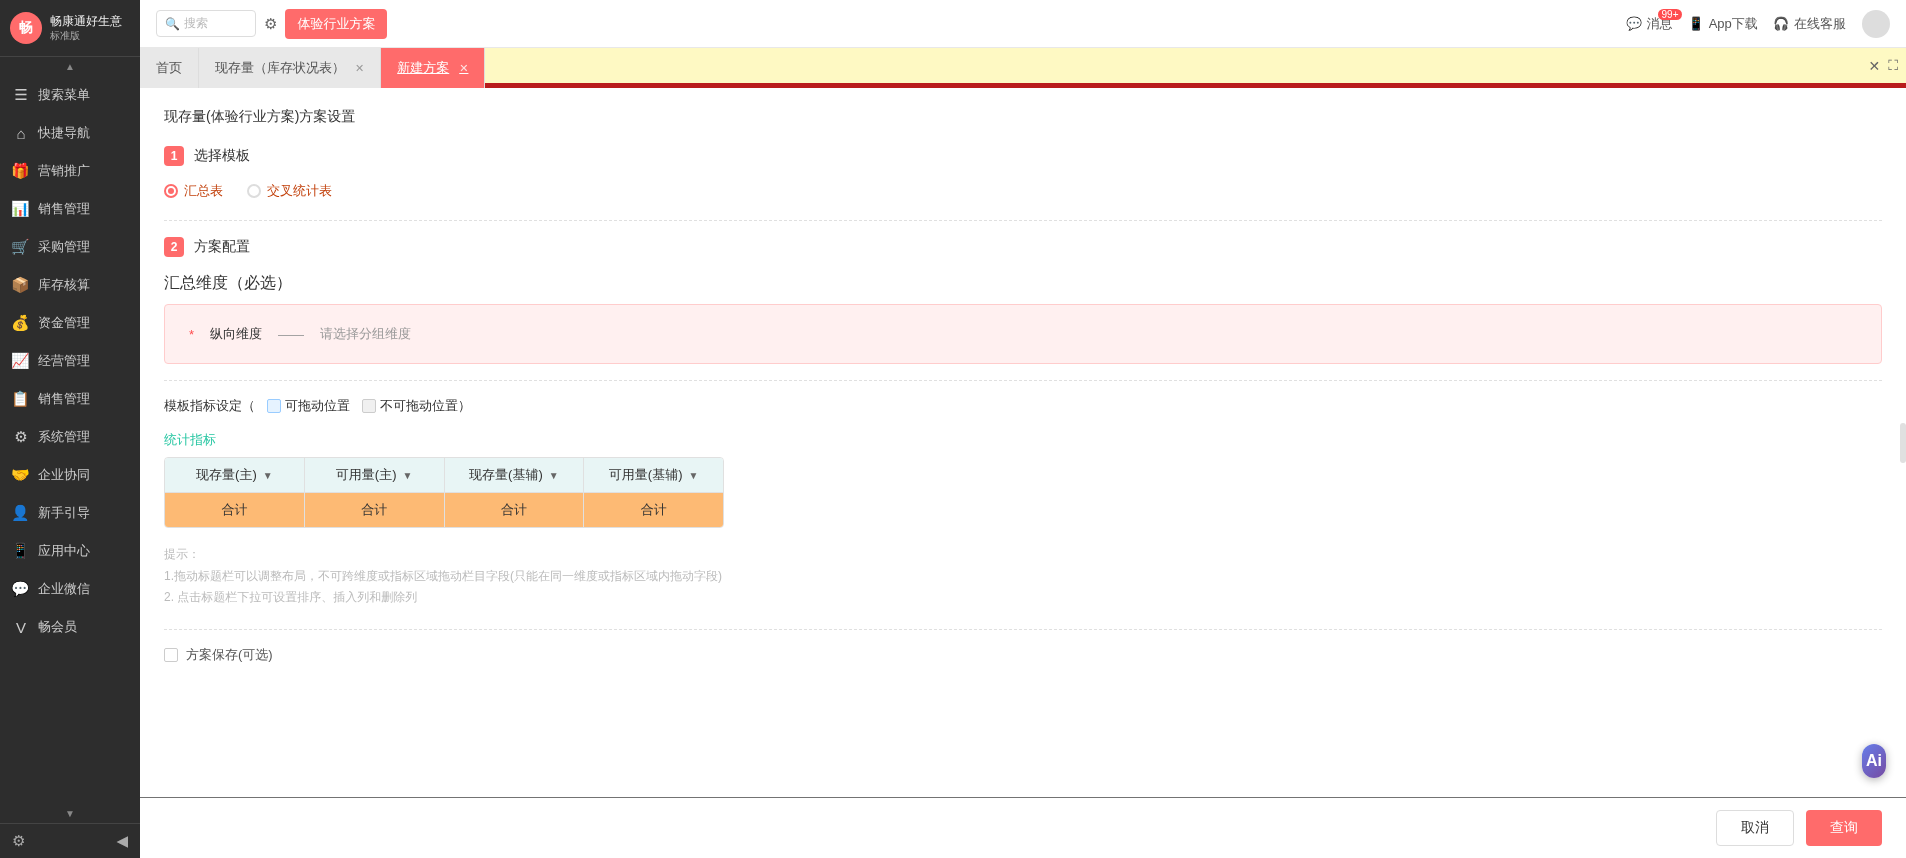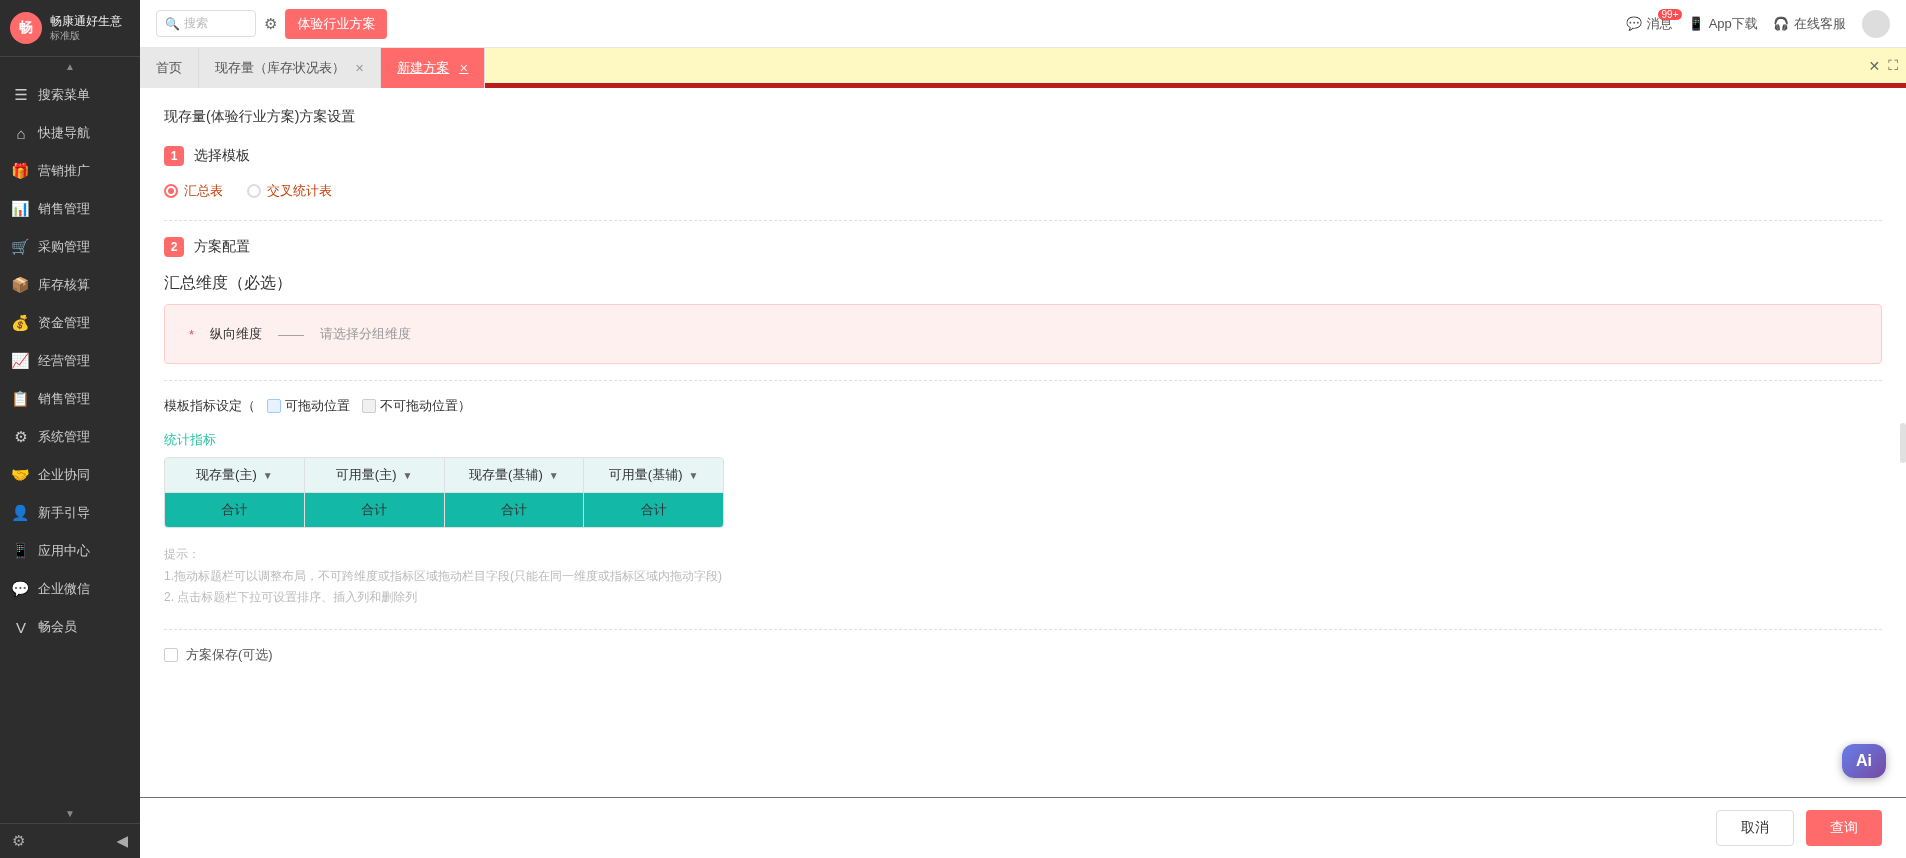--- a/index.html
+++ b/index.html
@@ -171,21 +171,21 @@
     .stats-table-header {
       display: flex; background: #e8f5f5;
     }
     .stats-col {
       flex: 1; padding: 8px 12px; display: flex; align-items: center; justify-content: center;
       border-right: 1px solid #e0e0e0; gap: 6px; font-size: 13px; color: #333;
     }
     .stats-col:last-child { border-right: none; }
     .stats-col-chevron { color: #666; font-size: 10px; cursor: pointer; }
     .stats-table-row {
-      display: flex; border-top: 1px solid #e0e0e0; background: #14b8a6;
+      display: flex; border-top: 1px solid #e0e0e0; background: #fdba74;
     }
     .stats-cell {
       flex: 1; padding: 8px 12px; text-align: center;
       border-right: 1px solid #e0e0e0; font-size: 13px; color: #333;
     }
     .stats-cell:last-child { border-right: none; }
 
     
     .tips { margin-top: 16px; color: #bbb; font-size: 12px; line-height: 1.8; }
     .tips-title { color: #bbb; }
@@ -441,21 +441,21 @@
     </div>
 
     <hr class="section-divider">
     <div class="save-option">
       <div class="save-checkbox"></div>
       <span>方案保存(可选)</span>
     </div>
 
     <div class="right-scroll-indicator"></div>
 
-    <div style="position:fixed; right:20px; bottom:80px; background: linear-gradient(135deg, #667eea, #764ba2); color: white; border-radius: 12px; padding: 8px 14px; font-size: 16px; font-weight: bold; cursor: pointer; box-shadow: 0 2px 8px rgba(0,0,0,0.3);">
+    <div style="position:fixed; right:20px; bottom:80px; background: linear-gradient(135deg, #667eea, #764ba2); color: white; border-radius: 12px; padding: 8px 4px; font-size: 16px; font-weight: bold; cursor: pointer; box-shadow: 0 2px 8px rgba(0,0,0,0.3);">
       <span>Ai</span>
     </div>
   </div>
 
   <div class="page-footer">
     <button class="btn-cancel">取消</button>
     <button class="btn-query">查询</button>
   </div>
 </div>
 

